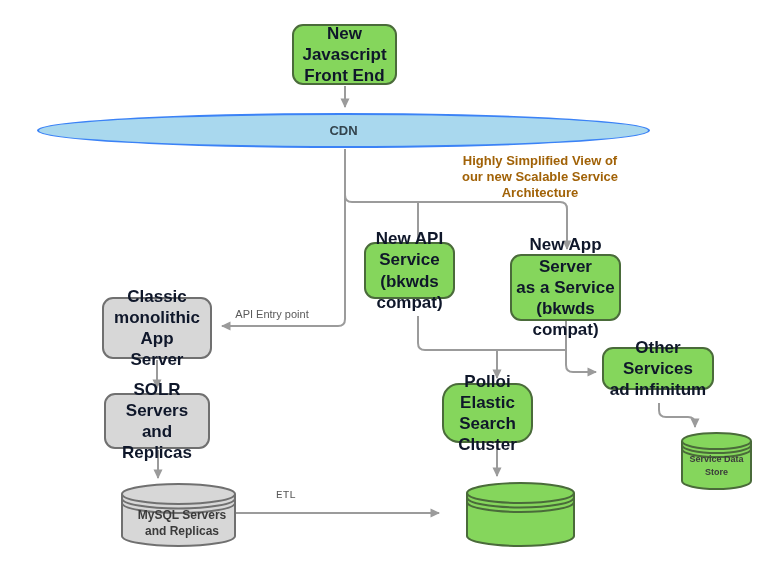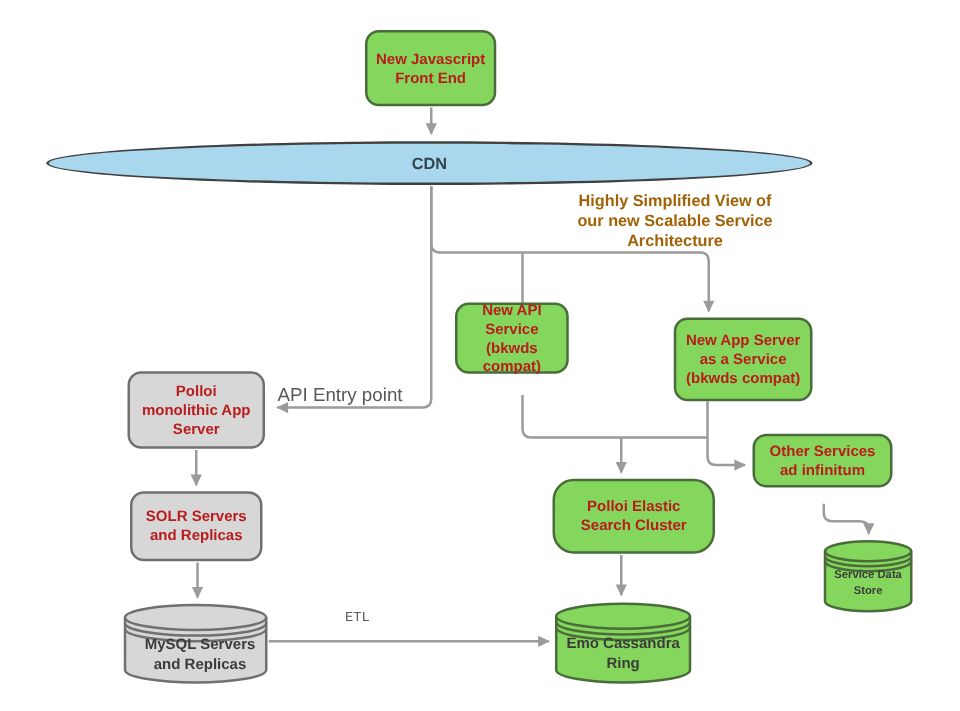--- a/index.html
+++ b/index.html
@@ -7,53 +7,53 @@
     position: relative;
     width: 768px; height: 569px;
     background: #ffffff;
     font-family: "Liberation Sans", sans-serif;
     overflow: hidden;
   }
   svg.edge-layer { position: absolute; left: 0; top: 0; z-index: 1; }
   .node {
     position: absolute; z-index: 2;
     display: flex; align-items: center; justify-content: center;
-    text-align: center; font-weight: bold; font-size: 12px; line-height: 1.25;
-    color: #b91c1c; white-space: pre-line;
+    text-align: center; font-weight: bold; font-size: 17px; line-height: 1.25;
+    color: #0f172a; white-space: pre-line;
     border-radius: 11px; border: 2px solid #4A6B3A;
     box-sizing: border-box; padding: 2px;
   }
   .node.green { background: #85D65C; border-color: #4A6B3A; }
   .node.gray  { background: #D7D7D7; border-color: #707070; }
   .cdn {
     position: absolute; z-index: 2;
     display: flex; align-items: center; justify-content: center;
-    background: #A9D8EE; border: 2px solid #404040; border-radius: 50%;
+    background: #A9D8EE; border: 2px solid #3b82f6; border-radius: 50%;
     font-weight: bold; font-size: 13px; color: #33444E;
     box-sizing: border-box;
   }
-  .cyl { position: absolute; z-index: 2; }
+  .cyl { position: absolute; z-index: 2; margin-left: 22px; }
   .cyl svg { display: block; overflow: visible; }
   .cyl-label {
     position: absolute; left: 0; right: 0;
     text-align: center; font-weight: bold; font-size: 12px; line-height: 1.3;
     color: #3B3B3B; white-space: pre-line;
   }
   .cyl-label.small { font-size: 9px; line-height: 1.4; }
   .annotation {
     position: absolute; z-index: 2;
     text-align: center; font-weight: bold; font-size: 13px; line-height: 1.23;
     color: #a16207; white-space: pre-line;
   }
   .edge-label {
     position: absolute; z-index: 2;
     text-align: center; font-weight: normal; color: #595959;
     white-space: nowrap;
   }
-  .edge-label.api { font-size: 15px; }
+  .edge-label.api { font-size: 11px; }
   .edge-label.etl { font-size: 11px; font-family: Liberation Mono, monospace; }
 </style>
 </head>
 <body>
 
 <div class="canvas">
 
   <svg class="edge-layer" width="768" height="569" viewBox="0 0 768 569">
     <defs>
       <marker id="arrow" markerUnits="userSpaceOnUse" markerWidth="12" markerHeight="11" refX="9" refY="5" orient="auto">
@@ -90,38 +90,38 @@
 
   <div class="cdn" style="left:37px; top:113px; width:613px; height:35px;">
     <span>CDN</span>
   </div>
 
   <div class="node green" style="left:364px; top:242px; width:91px; height:57px;">
     <span>New API Service
 (bkwds compat)</span>
   </div>
 
-  <div class="node green" style="left:510px; top:254px; width:111px; height:67px;margin-left:29px;">
+  <div class="node green" style="left:510px; top:254px; width:111px; height:67px;">
     <span>New App Server
 as a Service
 (bkwds compat)</span>
   </div>
 
   <div class="node gray" style="left:102px; top:297px; width:110px; height:62px;">
-    <span>Polloi
+    <span>Classic
 monolithic App
 Server</span>
   </div>
 
   <div class="node gray" style="left:104px; top:393px; width:106px; height:56px;">
     <span>SOLR Servers
 and Replicas</span>
   </div>
 
-  <div class="node green" style="left:442px; top:383px; width:130px; height:60px;border-radius:17px;">
+  <div class="node green" style="left:442px; top:383px; width:91px; height:60px;border-radius:17px;">
     <span>Polloi Elastic
 Search Cluster</span>
   </div>
 
   <div class="node green" style="left:602px; top:347px; width:112px; height:43px;">
     <span>Other Services
 ad infinitum</span>
   </div>
 
   <div class="cyl" style="left:99px; top:483px; width:122px; height:64px;">
@@ -131,22 +131,20 @@
     </svg>
     <div class="cyl-label" style="top:25px;">MySQL Servers
 and Replicas</div>
   </div>
 
   <div class="cyl" style="left:444px; top:482px; width:109px; height:65px;">
     <svg width="109" height="65" viewBox="0 0 109 65">
       <path d="M1,11 A53.5,10 0 0 1 108,11 L108,54 A53.5,10 0 0 1 1,54 Z" fill="#85D65C" stroke="#4A6B3A" stroke-width="2"></path>
       <path d="M1,11 A53.5,10 0 0 0 108,11 M1,15.5 A53.5,10 0 0 0 108,15.5 M1,20 A53.5,10 0 0 0 108,20" fill="none" stroke="#4A6B3A" stroke-width="2"></path>
     </svg>
-    <div class="cyl-label" style="top:25px;">Emo Cassandra
-Ring</div>
   </div>
 
   <div class="cyl" style="left:659px; top:432px; width:71px; height:58px;">
     <svg width="71" height="58" viewBox="0 0 71 58">
       <path d="M1,9 A34.5,8 0 0 1 70,9 L70,49 A34.5,8 0 0 1 1,49 Z" fill="#85D65C" stroke="#4A6B3A" stroke-width="2"></path>
       <path d="M1,9 A34.5,8 0 0 0 70,9 M1,13 A34.5,8 0 0 0 70,13 M1,17 A34.5,8 0 0 0 70,17" fill="none" stroke="#4A6B3A" stroke-width="2"></path>
     </svg>
     <div class="cyl-label small" style="top:21px;">Service Data
 Store</div>
   </div>

